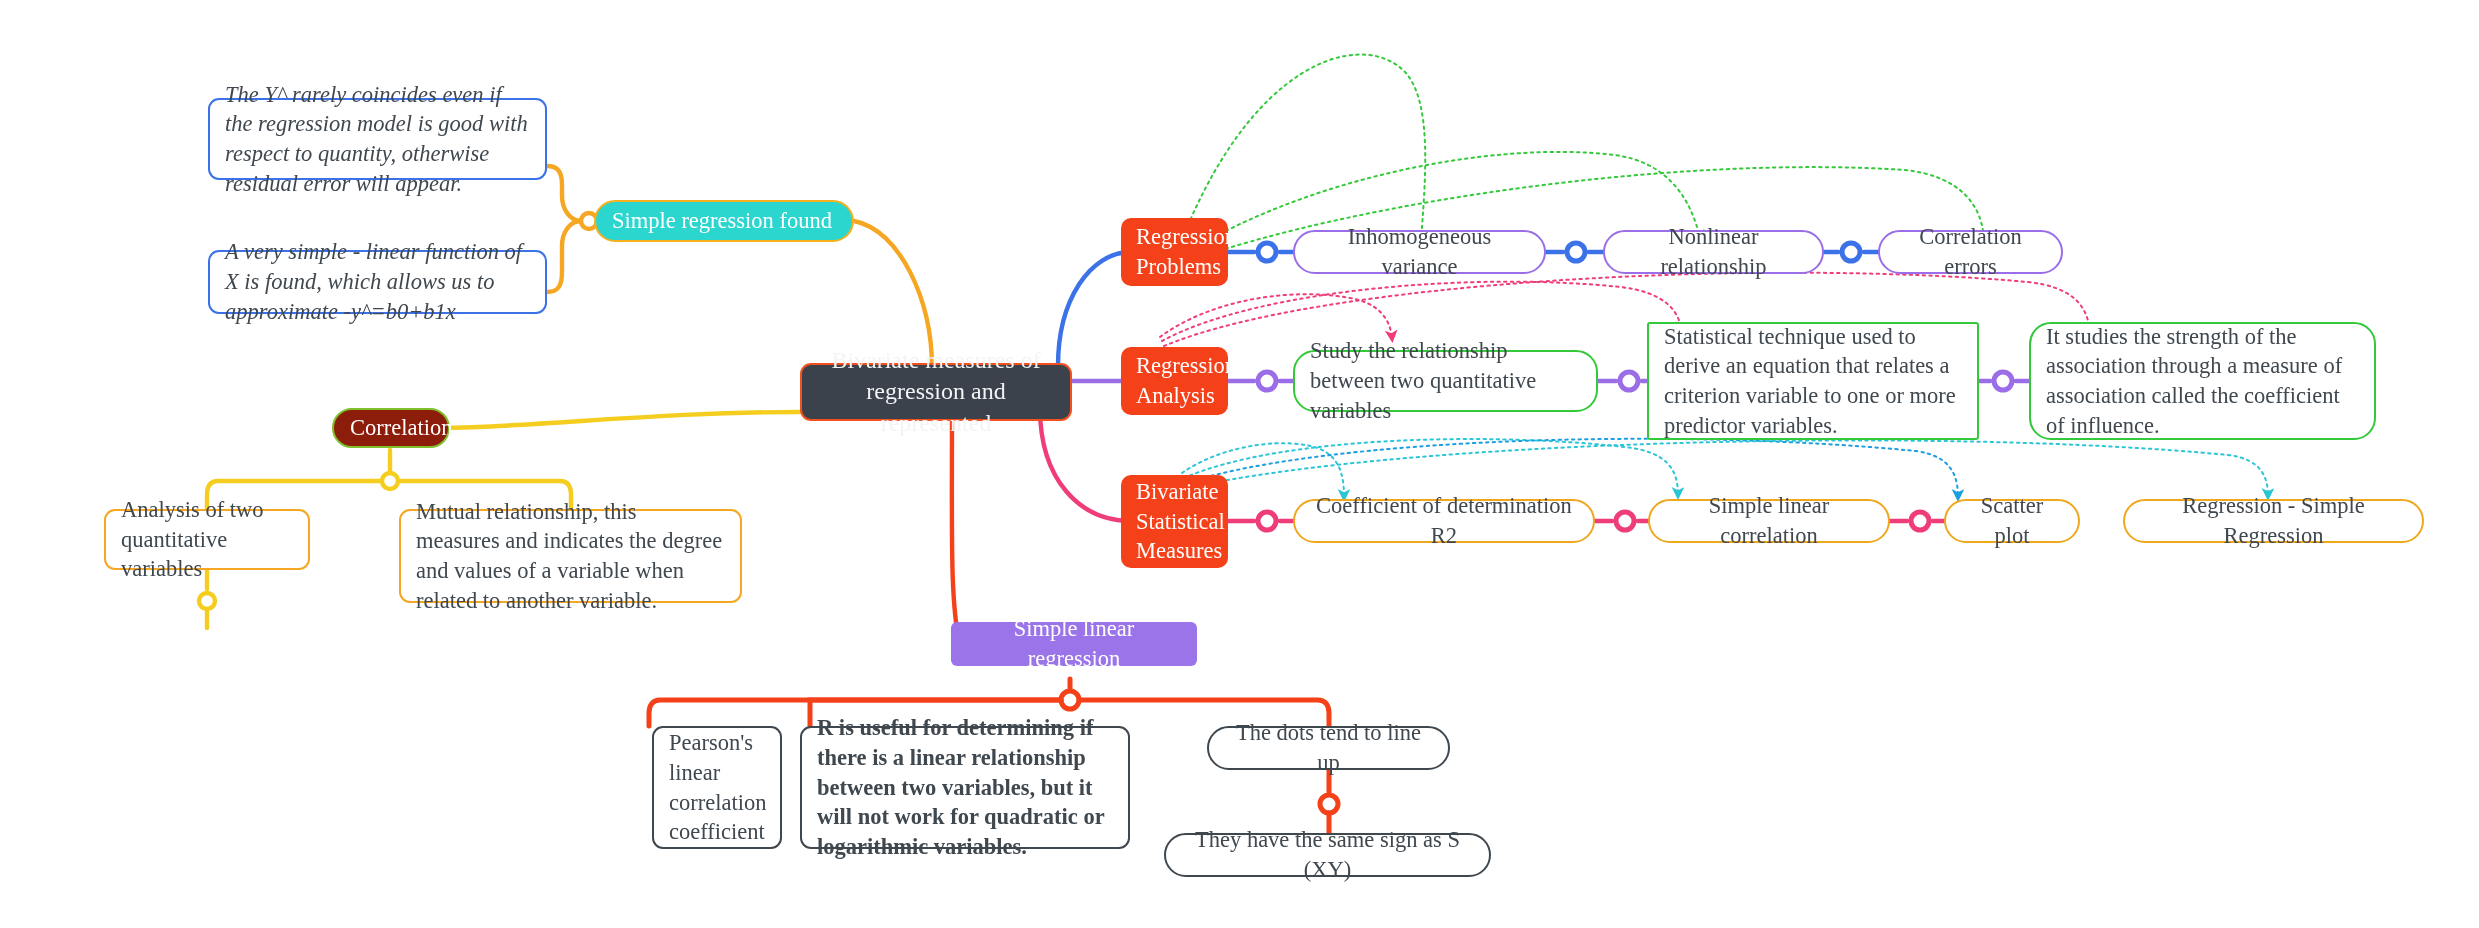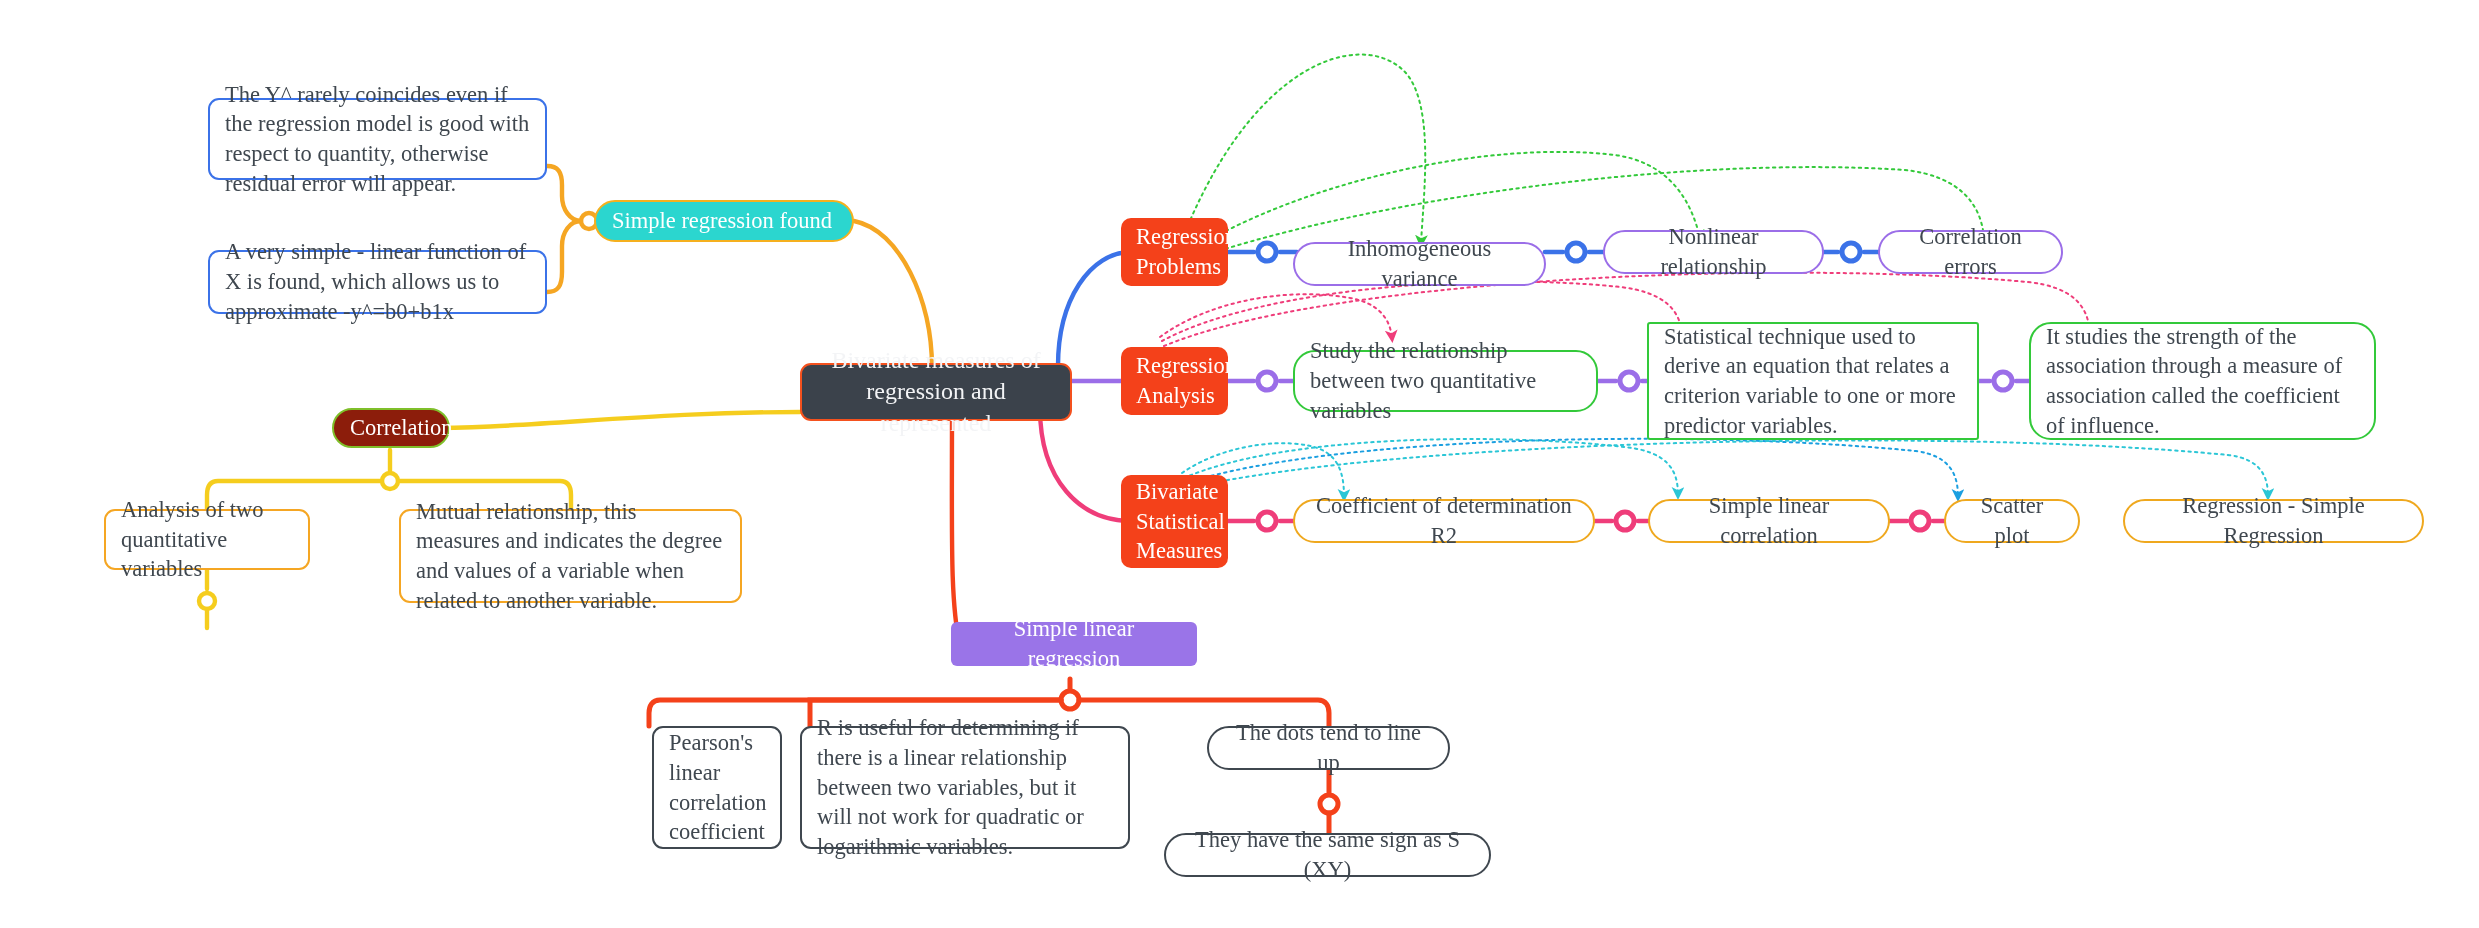--- a/index.html
+++ b/index.html
@@ -25,21 +25,21 @@
     line-height: 1.32;
     background: #ffffff;
     z-index: 5;
   }
   .node .txt { display: block; width: 100%; }
 
   
   .pill   { border-radius: 999px; }
   .rrect  { border-radius: 11px; }
 
-  .b-blue   { border: 2.2px solid #3b72e8; }
+  .b-blue   { border: 2.2px solid #3b72e8; font-style: italic; }
   .b-orange { border: 2.2px solid #f5a623; }
   .b-purple { border: 2.2px solid #9b6ee8; }
   .b-green  { border: 2.2px solid #33c93a; }
   .b-amber  { border: 2.2px solid #efa81e; }
   .b-dark   { border: 2.2px solid #3f474f; }
   .n-central {
     background: #3b424b;
     border: 2.6px solid #f4511e;
     border-radius: 11px;
     color: #f3f4f6;
@@ -194,21 +194,21 @@
     <span class="txt">Analysis of two quantitative variables</span>
   </div>
   <div class="node rrect b-orange pad-m" style="left:399px; top:509px; width:343px; height:94px;">
     <span class="txt">Mutual relationship, this measures and indicates the degree and values of a variable when related to another variable.</span>
   </div>
 
   <div class="node n-red pad-m" style="left:1121px; top:218px; width:107px; height:68px;">
     <span class="txt">Regression Problems</span>
   </div>
 
-  <div class="node pill b-purple pad-m" style="left:1293px; top:242px; width:253px; height:44px; justify-content:center;">
+  <div class="node pill b-purple pad-m" style="left:1293px; top:230px; width:253px; height:44px; justify-content:center;">
     <span class="txt" style="text-align:center;">Inhomogeneous variance</span>
   </div>
   <div class="node pill b-purple pad-m" style="left:1603px; top:230px; width:221px; height:44px; justify-content:center;">
     <span class="txt" style="text-align:center;">Nonlinear relationship</span>
   </div>
   <div class="node pill b-purple pad-m" style="left:1878px; top:230px; width:185px; height:44px; justify-content:center;">
     <span class="txt" style="text-align:center;">Correlation errors</span>
   </div>
 
   <div class="node n-red pad-m" style="left:1121px; top:347px; width:107px; height:68px;">
@@ -242,21 +242,21 @@
     <span class="txt" style="text-align:center;">Regression - Simple Regression</span>
   </div>
 
   <div class="node n-violet pad-s" style="left:951px; top:622px; width:246px; height:44px; justify-content:center;">
     <span class="txt" style="text-align:center;">Simple linear regression</span>
   </div>
 
   <div class="node rrect b-dark pad-m" style="left:652px; top:726px; width:130px; height:123px;">
     <span class="txt">Pearson's linear correlation coefficient</span>
   </div>
-  <div class="node rrect b-dark pad-m" style="left:800px; top:726px; width:330px; height:123px;">
+  <div class="node rrect b-dark pad-m" style="left:800px; top:726px; width:330px; height:123px;font-weight:bold;">
     <span class="txt">R is useful for determining if there is a linear relationship between two variables, but it will not work for quadratic or logarithmic variables.</span>
   </div>
   <div class="node pill b-dark pad-m" style="left:1207px; top:726px; width:243px; height:44px; justify-content:center;">
     <span class="txt" style="text-align:center;">The dots tend to line up</span>
   </div>
   <div class="node pill b-dark pad-m" style="left:1164px; top:833px; width:327px; height:44px; justify-content:center;">
     <span class="txt" style="text-align:center;">They have the same sign as S (XY)</span>
   </div>
 
 </div>

